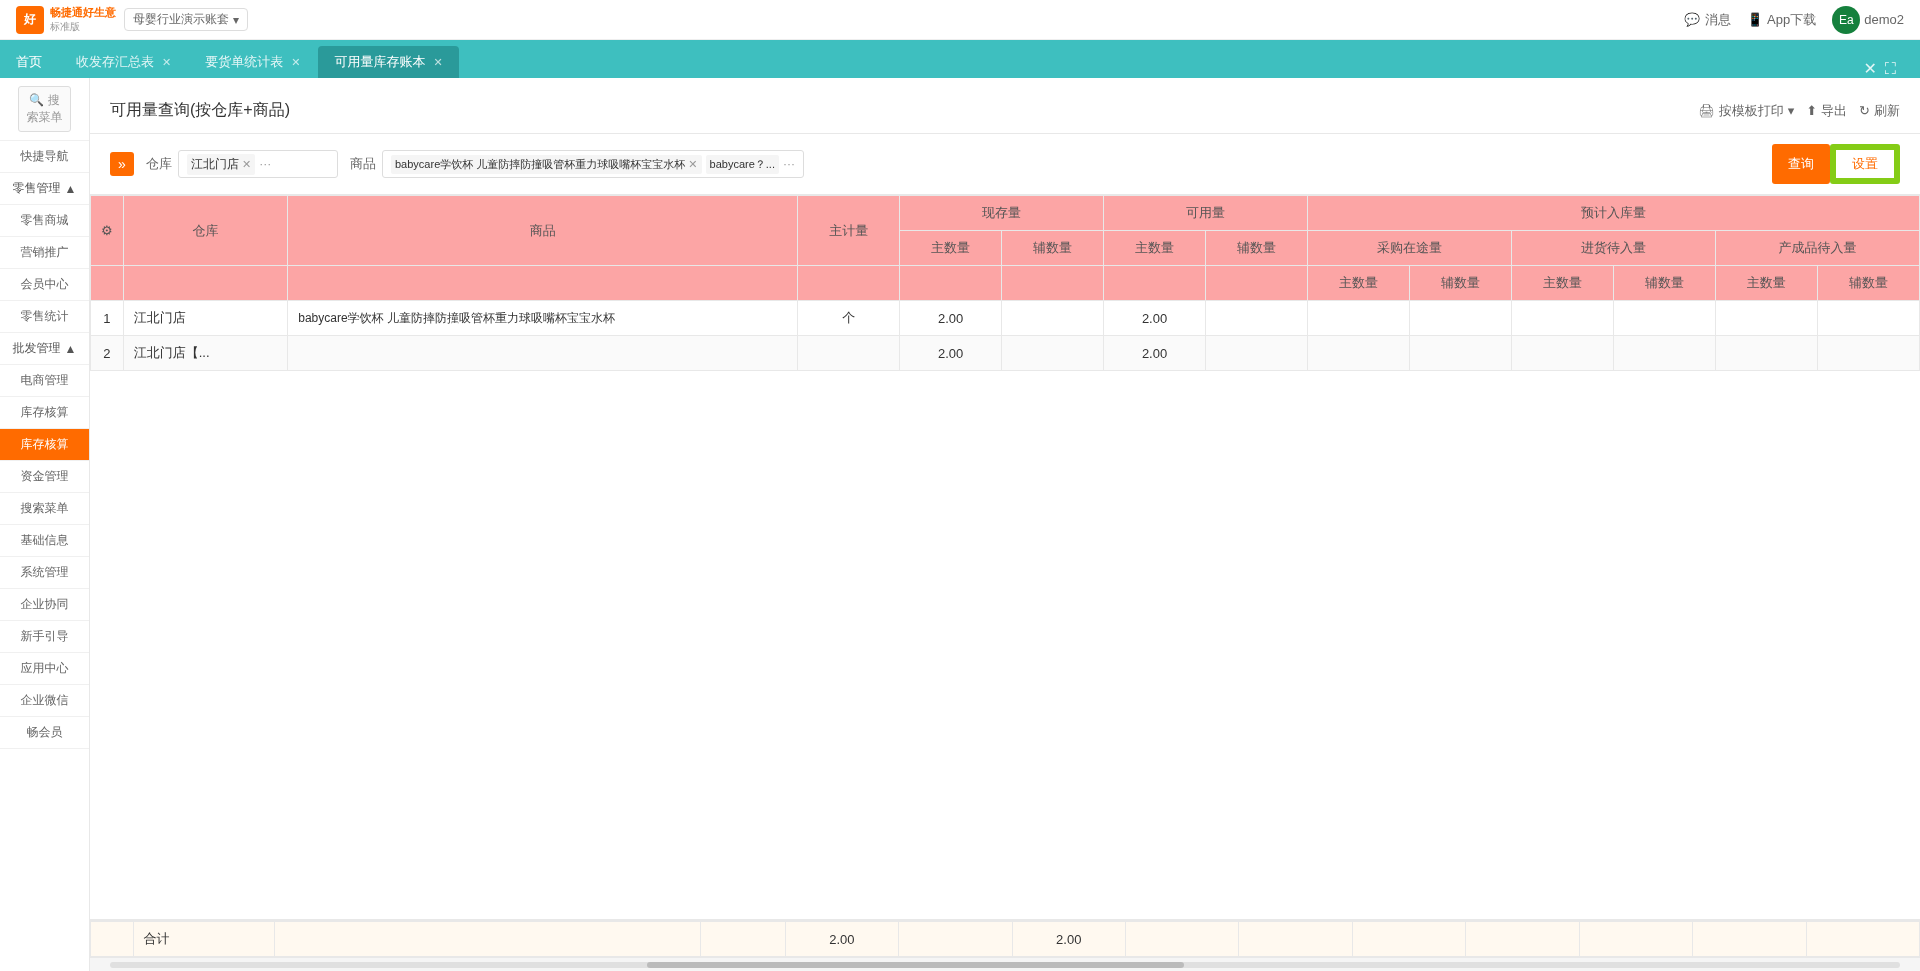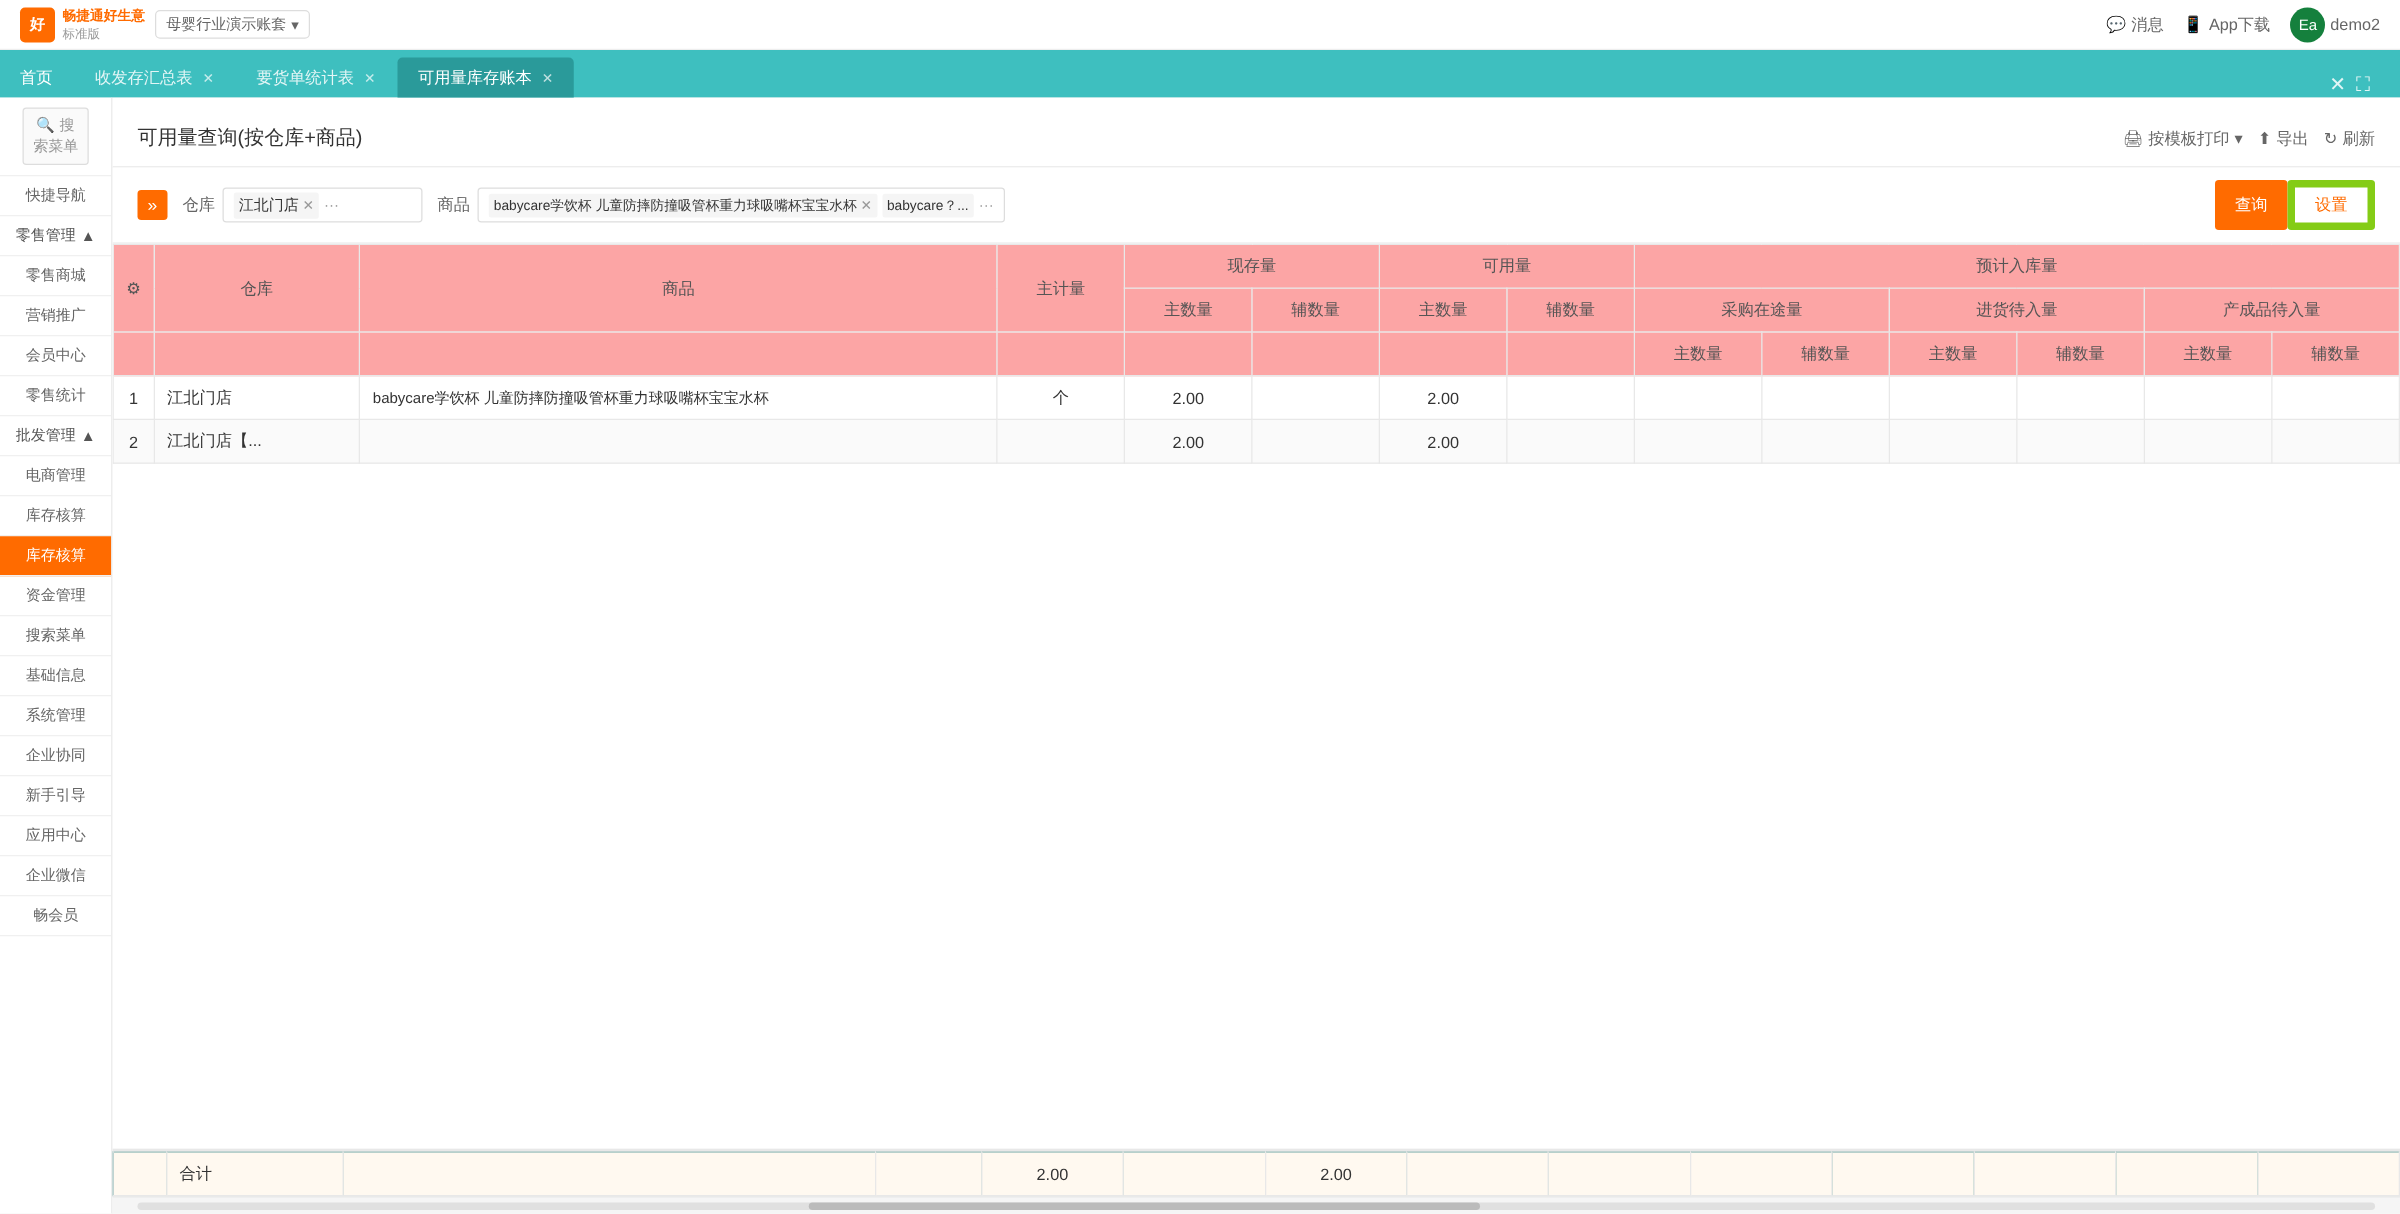--- a/index.html
+++ b/index.html
@@ -227,21 +227,21 @@
 
     
     .group-row td { background: #fafafa; font-weight: 500; }
 
     
     .table-footer {
       background: #fff9f0;
       border-top: 2px solid #e8e8e8;
       flex-shrink: 0;
     }
-    .table-footer table { background: #0f766e; }
+    .table-footer table { background: #ec4899; }
     .table-footer td { background: #fff9f0; font-weight: 500; }
 
     
     .table-container::-webkit-scrollbar { height: 8px; width: 8px; }
     .table-container::-webkit-scrollbar-track { background: #f1f1f1; }
     .table-container::-webkit-scrollbar-thumb { background: #ccc; border-radius: 4px; }
     .checkbox-th { width: 30px; }
 
     .product-text { font-size: 12px; color: #333; }
 

